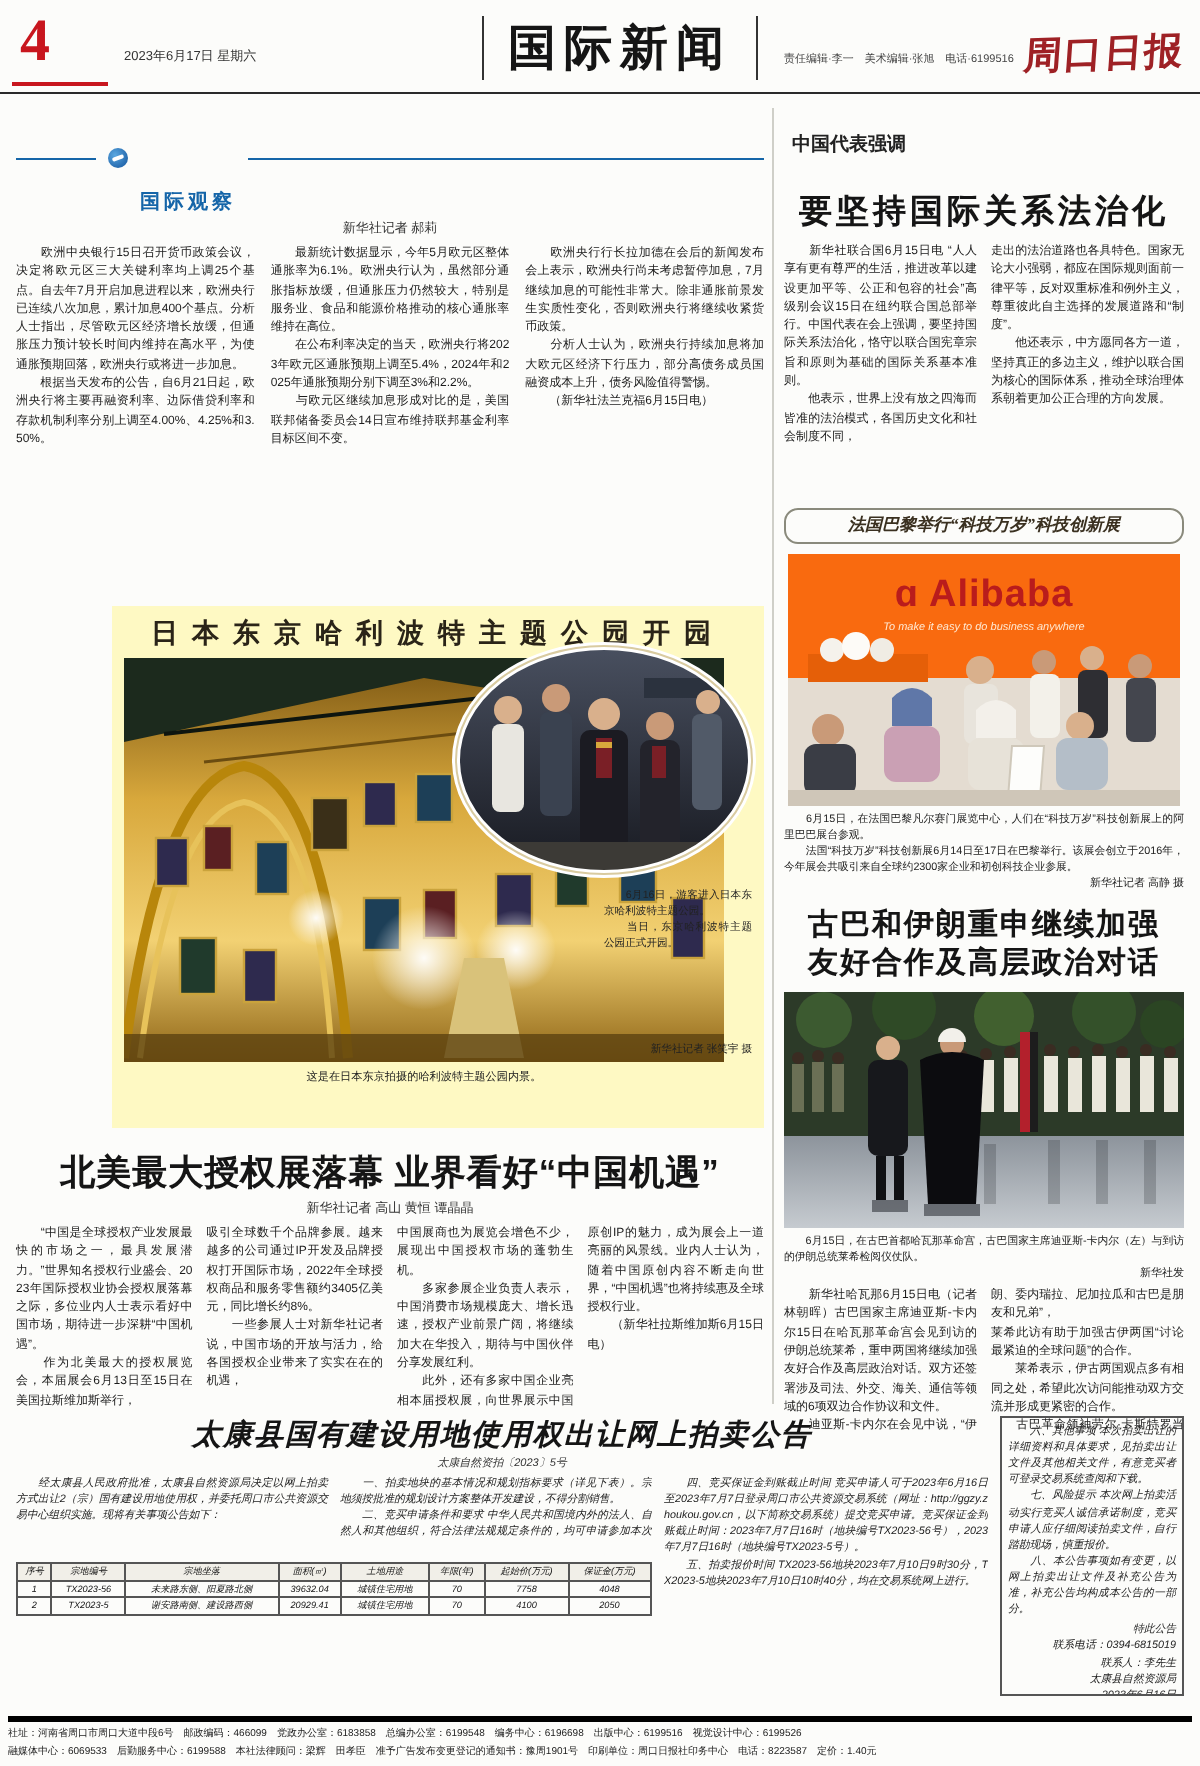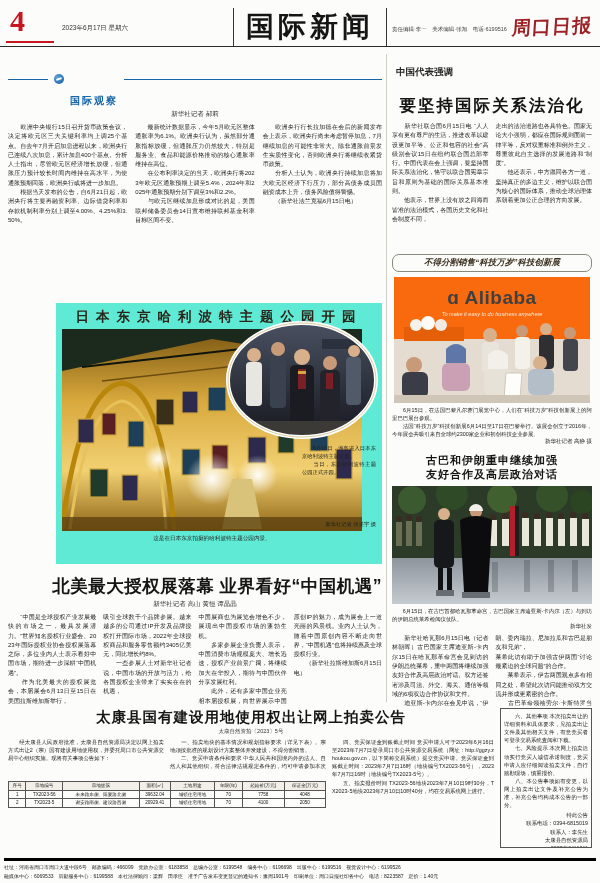--- a/index.html
+++ b/index.html
@@ -3,62 +3,62 @@
 <meta charset="utf-8">
 <style>
   html,body{margin:0;padding:0;background:#e8e8e4;}
   .page{position:relative;width:600px;height:883px;background:#fcfcfa;font-family:"Liberation Sans",sans-serif;color:#151515;overflow:hidden;margin:0 auto;}
   
   .hdr{position:absolute;left:0;top:0;width:600px;height:46px;border-bottom:1px solid #2a2a2a;}
   .pageno{position:absolute;left:10px;top:4px;font-size:30px;font-weight:bold;color:#c8161e;font-family:"Liberation Serif",serif;}
   .pageno-rule{position:absolute;left:6px;top:41px;width:48px;height:2px;background:#c8161e;}
   .hdr-date{position:absolute;left:62px;top:24px;font-size:6.5px;color:#333;}
   .section-wrap{position:absolute;left:230px;top:8px;width:160px;text-align:center;}
-  .section-title{display:inline-block;font-size:28px;font-weight:bold;font-family:"Liberation Serif",serif;letter-spacing:4px;padding:0 12px;border-left:1px solid #333;border-right:1px solid #333;}
+  .section-title{display:inline-block;font-size:24px;font-weight:bold;font-family:"Liberation Serif",serif;letter-spacing:4px;padding:0 12px;border-left:1px solid #333;border-right:1px solid #333;}
   .hdr-editors{position:absolute;left:392px;top:26px;font-size:5.5px;color:#444;white-space:nowrap;}
   .masthead{position:absolute;right:8px;top:14px;font-size:19px;font-weight:bold;color:#9e2125;font-family:"Liberation Serif",serif;transform:skewX(-6deg) rotate(-2deg);letter-spacing:1px;}
   
   .bt{font-size:6px;line-height:1.55;text-align:justify;word-break:break-all;color:#1c1c1c;white-space:pre-line;}
   .byline{text-align:center;font-size:6.5px;color:#333;margin:2px 0 4px 0;}
   .credit{text-align:right;font-size:5.5px;color:#222;}
   .col-divider{position:absolute;left:386px;top:54px;width:1px;height:648px;background:#cfcfc8;}
   
   .lcol{position:absolute;left:8px;top:50px;width:374px;}
   .kicker-row{display:flex;align-items:center;gap:6px;margin-bottom:2px;}
   .kicker-row .rule{flex:0 0 40px;height:1px;background:#1565a8;}
   .globe{width:10px;height:10px;border-radius:50%;background:radial-gradient(circle at 35% 35%,#5aa7e0,#11529b);display:inline-block;position:relative;}
   .globe::after{content:"";position:absolute;left:2px;top:4px;width:6px;height:2px;background:#fff;border-radius:2px;transform:rotate(-20deg);}
   .kicker-blue{font-size:10px;font-weight:bold;color:#1565a8;letter-spacing:2px;margin-top:44px;}
   .h1a{font-size:19.5px;font-weight:bold;text-align:center;letter-spacing:1px;line-height:1.2;font-family:"Liberation Sans",sans-serif;}
   .cols3{column-count:3;column-gap:8px;height:172px;overflow:hidden;}
   
-  .feature{margin-top:8px;background:#5eead4;padding:5px 6px 4px 6px;position:relative;height:252px;margin-left:48px;}
+  .feature{margin-top:8px;background:#fef9c3;padding:5px 6px 4px 6px;position:relative;height:252px;margin-left:48px;}
   .f-title{text-align:center;font-size:13.5px;font-weight:bold;letter-spacing:7px;font-family:"Liberation Serif",serif;color:#2a2418;margin-bottom:4px;}
   .f-photo{position:absolute;left:6px;top:26px;width:300px;height:202px;}
   .f-inset{position:absolute;right:4px;top:18px;width:152px;height:118px;}
   .f-sidecap{position:absolute;right:6px;top:142px;width:74px;font-size:5.3px;line-height:1.5;text-align:justify;word-break:break-all;white-space:pre-line;color:#222;}
   .f-sidecredit{position:absolute;right:6px;top:218px;width:74px;text-align:right;font-size:5.3px;color:#222;}
   .f-cap{position:absolute;left:6px;top:232px;width:300px;text-align:center;font-size:5.6px;color:#222;}
-  .h1b{margin-top:10px;font-size:17.5px;font-weight:bold;text-align:right;letter-spacing:0.5px;}
+  .h1b{margin-top:10px;font-size:17.5px;font-weight:bold;text-align:center;letter-spacing:0.5px;}
   .cols4{column-count:4;column-gap:7px;height:104px;overflow:hidden;}
   
   .rcol{position:absolute;left:392px;top:66px;width:200px;}
   .kicker2{font-size:9.5px;font-weight:bold;color:#222;margin-left:4px;}
   .h2a{font-size:16.5px;font-weight:bold;text-align:center;letter-spacing:2px;margin-top:16px;}
   .cols2a{column-count:2;column-gap:7px;height:126px;overflow:hidden;margin-top:5px;}
   .viva-box{margin-top:6px;border:1px solid #8a8a7c;border-radius:7px;text-align:center;font-size:8.5px;font-weight:bold;font-family:"Liberation Serif",serif;font-style:italic;padding:2px 0;color:#3a3020;}
   .ali-wrap{position:relative;margin:5px auto 0 auto;width:196px;height:126px;}
-  .ali-logo{position:absolute;left:0;top:10px;width:196px;text-align:center;color:#404040;font-size:19px;font-weight:bold;font-family:"Liberation Sans",sans-serif;letter-spacing:0.5px;}
+  .ali-logo{position:absolute;left:0;top:10px;width:196px;text-align:center;color:#b91c1c;font-size:19px;font-weight:bold;font-family:"Liberation Sans",sans-serif;letter-spacing:0.5px;}
   .ali-tag{position:absolute;left:0;top:34px;width:196px;text-align:center;color:#ffe9d2;font-size:5.5px;font-style:italic;}
   .cap-sm{font-size:5.4px;line-height:1.5;text-align:justify;word-break:break-all;white-space:pre-line;margin-top:3px;color:#222;}
-  .h2b{font-size:11px;font-weight:bold;text-align:center;line-height:1.25;margin-top:9px;letter-spacing:1px;}
+  .h2b{font-size:15px;font-weight:bold;text-align:center;line-height:1.25;margin-top:9px;letter-spacing:1px;}
   .cuba-wrap{position:relative;margin-top:4px;width:200px;height:118px;}
   .cols2b{column-count:2;column-gap:7px;height:80px;overflow:hidden;margin-top:4px;}
   
-  .notice{position:absolute;left:8px;top:708px;width:584px;height:146px;display:flex;gap:6px;}
+  .notice{position:absolute;left:8px;top:708px;width:584px;height:146px;display:flex;gap:6px;font-style:italic;}
   .n-main{width:486px;}
   .n-title{text-align:center;font-size:14.5px;font-weight:bold;letter-spacing:1px;font-family:"Liberation Serif",serif;}
   .n-doc{text-align:center;font-size:5.5px;color:#333;margin:1px 0 3px 0;}
   .n-row{display:flex;gap:6px;}
   .n-left{width:318px;}
   .n-cols2{column-count:2;column-gap:6px;height:40px;overflow:hidden;}
   .n-table{width:100%;border-collapse:collapse;margin-top:3px;font-size:4.6px;line-height:1.25;}
   .n-table th,.n-table td{border:0.5px solid #555;padding:1px;text-align:center;font-weight:normal;word-break:break-all;}
   .n-table th{background:#f1efe8;}
   .n-mid{width:162px;}
@@ -210,21 +210,21 @@
 
     <div class="kicker2">中国代表强调</div>
     <div class="h2a">要坚持国际关系法治化</div>
     <div class="cols2a">
       <div class="bt">　　新华社联合国6月15日电 “人人享有更有尊严的生活，推进改革以建设更加平等、公正和包容的社会”高级别会议15日在纽约联合国总部举行。中国代表在会上强调，要坚持国际关系法治化，恪守以联合国宪章宗旨和原则为基础的国际关系基本准则。
 　　他表示，世界上没有放之四海而皆准的法治模式，各国历史文化和社会制度不同，</div>
       <div class="bt">走出的法治道路也各具特色。国家无论大小强弱，都应在国际规则面前一律平等，反对双重标准和例外主义，尊重彼此自主选择的发展道路和“制度”。
 　　他还表示，中方愿同各方一道，坚持真正的多边主义，维护以联合国为核心的国际体系，推动全球治理体系朝着更加公正合理的方向发展。</div>
     </div>
 
-    <div class="viva-box">不得分割销售“科技万岁”科技创新展</div>
+    <div class="viva-box">法国巴黎举行“科技万岁”科技创新展</div>
     <div class="ali-wrap">
       <svg width="196" height="126" viewBox="0 0 196 126" preserveAspectRatio="none">
         <rect width="196" height="126" fill="#e4dcd1"></rect>
         <rect x="0" y="0" width="196" height="62" fill="#f96a0f"></rect>
         <rect x="10" y="50" width="60" height="14" fill="#e55f08"></rect>
         <circle cx="22" cy="48" r="6" fill="#f5f2ec"></circle>
           <circle cx="34" cy="46" r="7" fill="#fdfbf7"></circle>
           <circle cx="47" cy="48" r="6" fill="#f0ece4"></circle>
         <circle cx="96" cy="58" r="7" fill="#d9b08c"></circle>
           <rect x="88" y="65" width="17" height="30" rx="4" fill="#e8e4dc"></rect>

